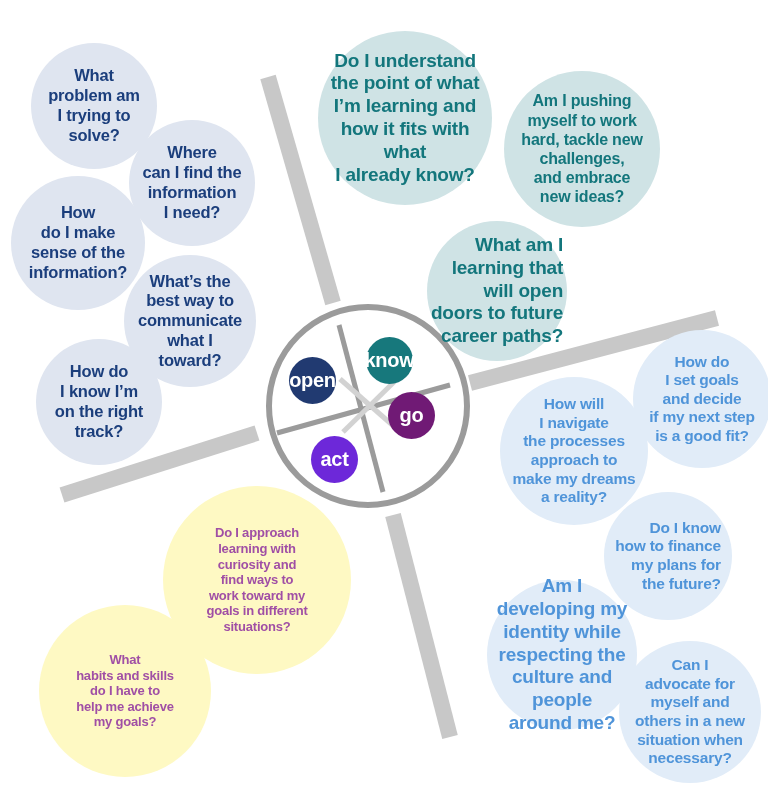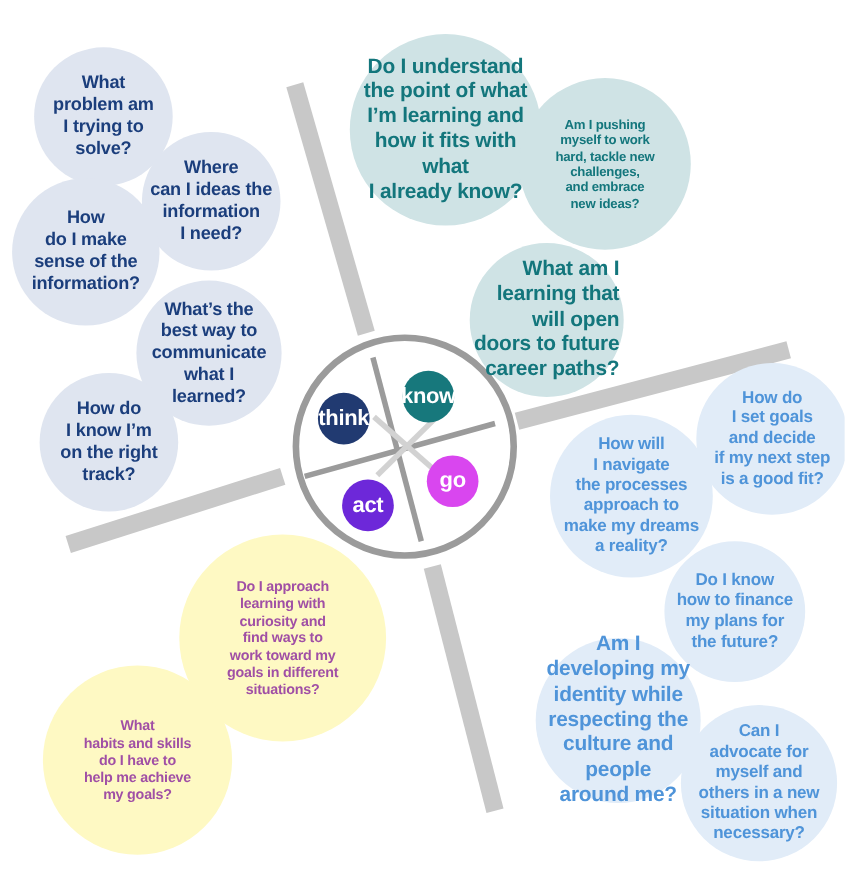--- a/index.html
+++ b/index.html
@@ -27,21 +27,21 @@
   .bubble-go{background:#e1ecf8;color:#4f94d9;font-size:15.5px;}
   .hub-circle{
     position:absolute;
     width:47px;height:47px;border-radius:50%;
     display:flex;align-items:center;justify-content:center;
     color:#ffffff;font-weight:bold;font-size:20px;
     letter-spacing:-0.3px;
   }
   .hub-think{background:#213a71;left:289px;top:357px;}
   .hub-know{background:#17787c;left:366px;top:337px;}
-  .hub-go{background:#d946ef;left:388px;top:414px;text-align:center;}
+  .hub-go{background:#701a75;left:388px;top:392px;text-align:center;}
   .hub-act{background:#6d28d9;left:311px;top:436px;}
 </style>
 </head>
 <body>
 
 <div id="canvas">
 
   <svg id="wheel-lines" width="768" height="803" viewBox="0 0 768 803">
     <line x1="268" y1="77" x2="333" y2="303" stroke="#c8c8c8" stroke-width="16"></line>
     <line x1="470" y1="383" x2="717" y2="318" stroke="#c8c8c8" stroke-width="16"></line>
@@ -53,45 +53,45 @@
     <line x1="340" y1="379" x2="398" y2="430" stroke="#d2d2d2" stroke-width="5"></line>
     <line x1="343" y1="432" x2="395" y2="381" stroke="#d2d2d2" stroke-width="5"></line>
   </svg>
 
   <div>
     <div class="bubble bubble-think" style="left:31px;top:43px;width:126px;height:126px;">What
 problem am
 I trying to
 solve?</div>
     <div class="bubble bubble-think" style="left:129px;top:120px;width:126px;height:126px;">Where
-can I ideas the
+can I find the
 information
 I need?</div>
-    <div class="bubble bubble-think" style="left:11px;top:162px;width:134px;height:134px;">How
+    <div class="bubble bubble-think" style="left:11px;top:176px;width:134px;height:134px;">How
 do I make
 sense of the
 information?</div>
     <div class="bubble bubble-think" style="left:124px;top:255px;width:132px;height:132px;">What’s the
 best way to
 communicate
 what I
-learned?</div>
+toward?</div>
     <div class="bubble bubble-think" style="left:36px;top:339px;width:126px;height:126px;">How do
 I know I’m
 on the right
 track?</div>
   </div>
 
   <div>
     <div class="bubble bubble-know" style="left:318px;top:31px;width:174px;height:174px;">Do I understand
 the point of what
 I’m learning and
 how it fits with what
 I already know?</div>
-    <div class="bubble bubble-know" style="left:472px;top:71px;width:156px;height:156px;font-size:12px;">Am I pushing
+    <div class="bubble bubble-know" style="left:504px;top:71px;width:156px;height:156px;font-size:16px;">Am I pushing
 myself to work
 hard, tackle new
 challenges,
 and embrace
 new ideas?</div>
     <div class="bubble bubble-know" style="left:427px;top:221px;width:140px;height:140px;text-align:right;">What am I
 learning that
 will open
 doors to future
 career paths?</div>
@@ -117,38 +117,38 @@
 I navigate
 the processes
 approach to
 make my dreams
 a reality?</div>
     <div class="bubble bubble-go" style="left:633px;top:330px;width:138px;height:138px;">How do
 I set goals
 and decide
 if my next step
 is a good fit?</div>
-    <div class="bubble bubble-go" style="left:604px;top:492px;width:128px;height:128px;">Do I know
+    <div class="bubble bubble-go" style="left:604px;top:492px;width:128px;height:128px;text-align:right;">Do I know
 how to finance
 my plans for
 the future?</div>
     <div class="bubble bubble-go" style="left:487px;top:580px;width:150px;height:150px;font-size:19px;">Am I
 developing my
 identity while
 respecting the
 culture and people
 around me?</div>
     <div class="bubble bubble-go" style="left:619px;top:641px;width:142px;height:142px;">Can I
 advocate for
 myself and
 others in a new
 situation when
 necessary?</div>
   </div>
 
   <div>
-    <div class="hub-circle hub-think">think</div>
+    <div class="hub-circle hub-think">open</div>
     <div class="hub-circle hub-know">know</div>
     <div class="hub-circle hub-go">go</div>
     <div class="hub-circle hub-act">act</div>
   </div>
 
 </div>
 
 </body></html>

